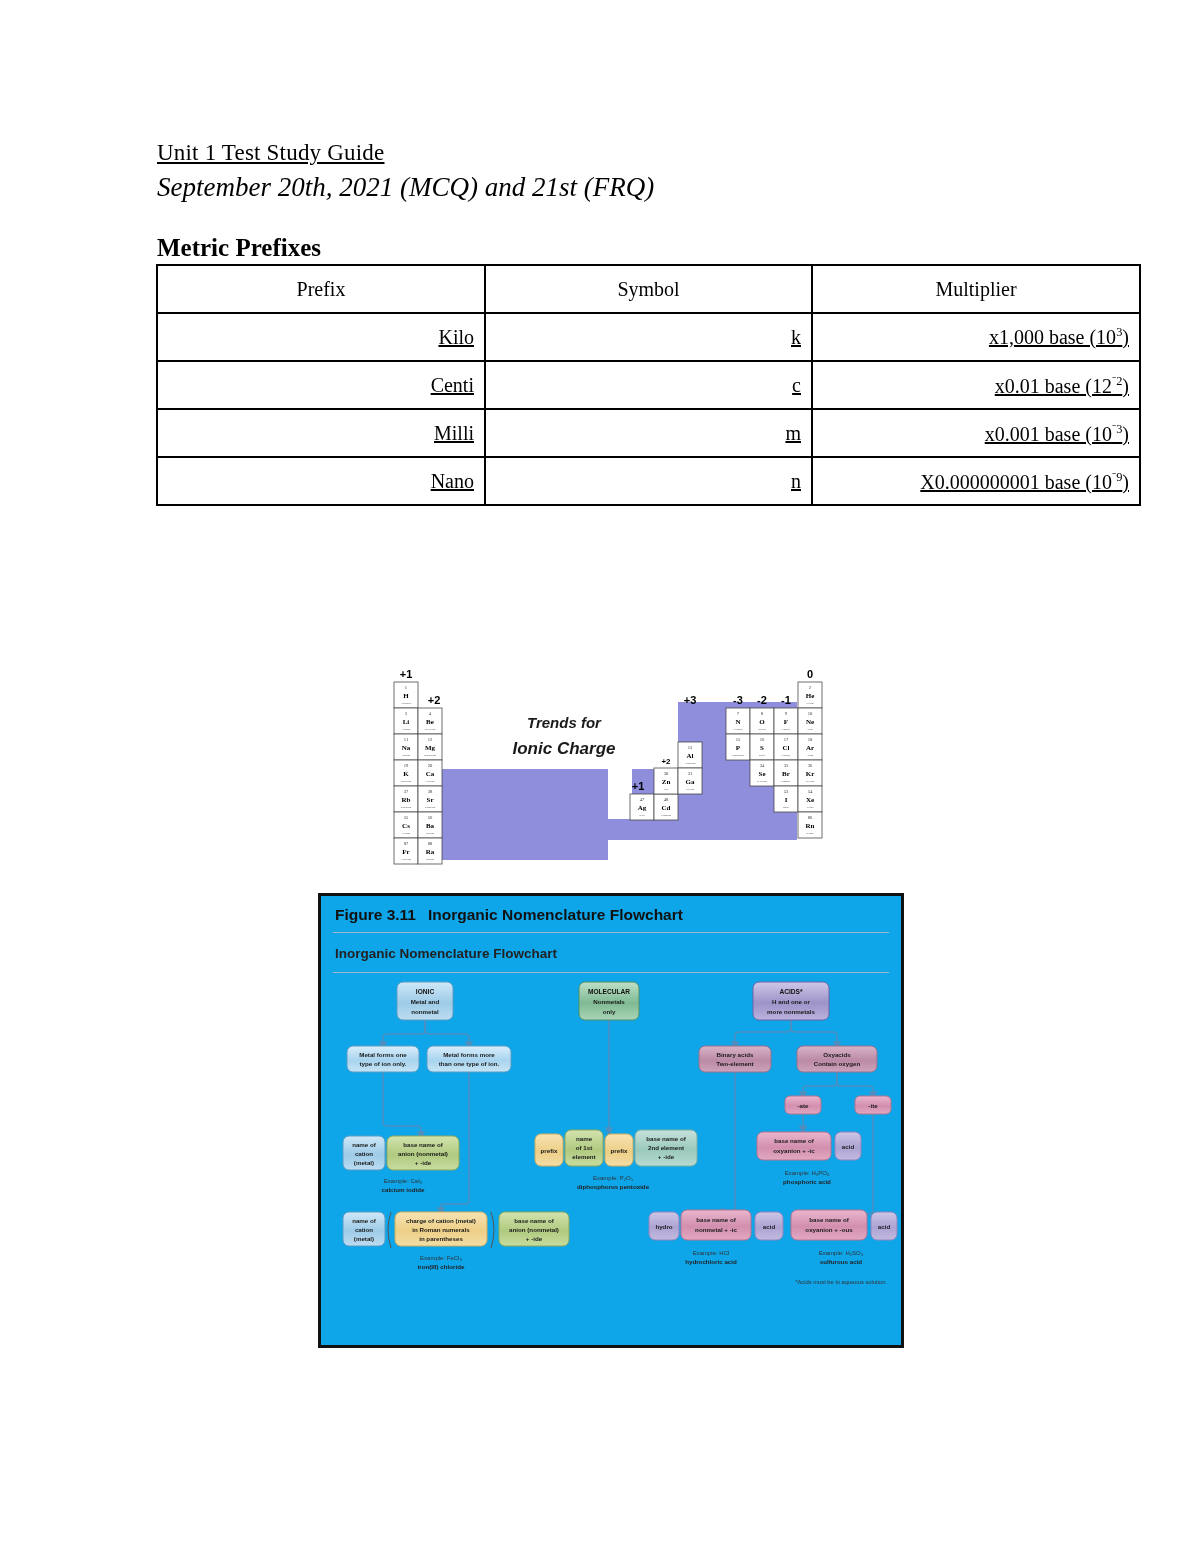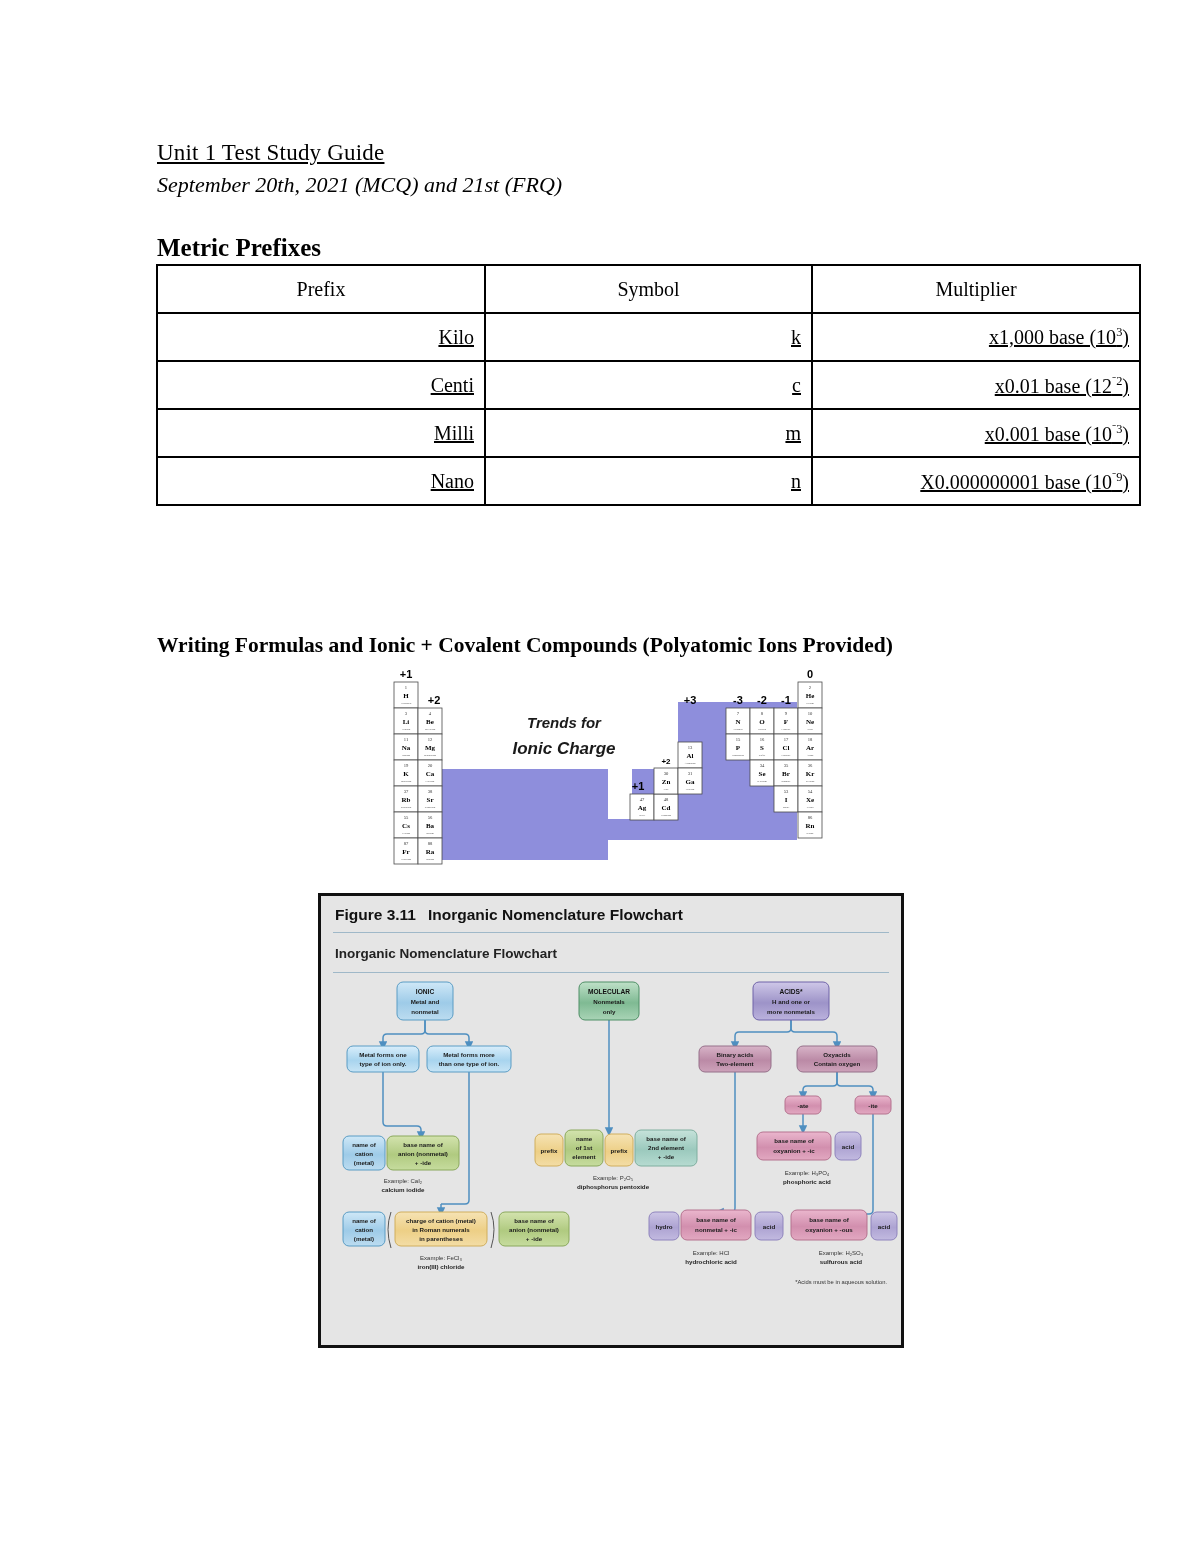--- a/index.html
+++ b/index.html
@@ -30,21 +30,21 @@
     top: 140px;
     font-size: 23px;
     text-decoration: underline;
     letter-spacing: 0.2px;
     white-space: nowrap;
   }
   .doc-subtitle {
     position: absolute;
     left: 145px;
     top: 172px;
-    font-size: 22px;
+    font-size: 27px;
     font-style: italic;
     white-space: nowrap;
     text-align: right;
   }
   .section-title {
     position: absolute;
     left: 145px;
     font-size: 25px;
     font-weight: bold;
     white-space: nowrap;
@@ -87,21 +87,21 @@
   .ptable-wrap svg { display: block; }
 
   
   .figure-box {
     position: absolute;
     left: 306px;
     top: 893px;
     width: 586px;
     height: 455px;
     border: 3px solid #111111;
-    background: #e5e5e5;
+    background: #0ea5e9;
     box-sizing: border-box;
   }
   .figure-head {
     position: absolute;
     left: 14px;
     top: 10px;
     font-family: "Liberation Sans", sans-serif;
     font-size: 15.5px;
     font-weight: bold;
     color: #111;
@@ -170,21 +170,20 @@
           <td><span>x0.001 base (10</span><sup>⁻3</sup><span>)</span></td>
         </tr>
         <tr>
           <td>Nano</td>
           <td>n</td>
           <td><span>X0.000000001 base (10</span><sup>⁻9</sup><span>)</span></td>
         </tr>
       </tbody>
   </table>
 
-  <div class="section-title" id="formulas-heading">Writing Formulas and  Ionic + Covalent Compounds (Polyatomic Ions Provided)</div>
 
   <div class="ptable-wrap">
     <svg width="464" height="222" viewBox="0 0 464 222" xmlns="http://www.w3.org/2000/svg">
       <defs>
         <style>
           .cellbox { fill:#ffffff; stroke:#4a4a4a; stroke-width:0.8; }
           .num  { font-family:"Liberation Serif",serif; font-size:4.6px; fill:#333; text-anchor:middle; }
           .sym  { font-family:"Liberation Serif",serif; font-size:7px; font-weight:bold; fill:#000; text-anchor:middle; }
           .enm  { font-family:"Liberation Serif",serif; font-size:2.6px; fill:#555; text-anchor:middle; }
           .chg  { font-family:"Liberation Sans",sans-serif; font-size:11px; font-weight:bold; fill:#000; text-anchor:middle; }

